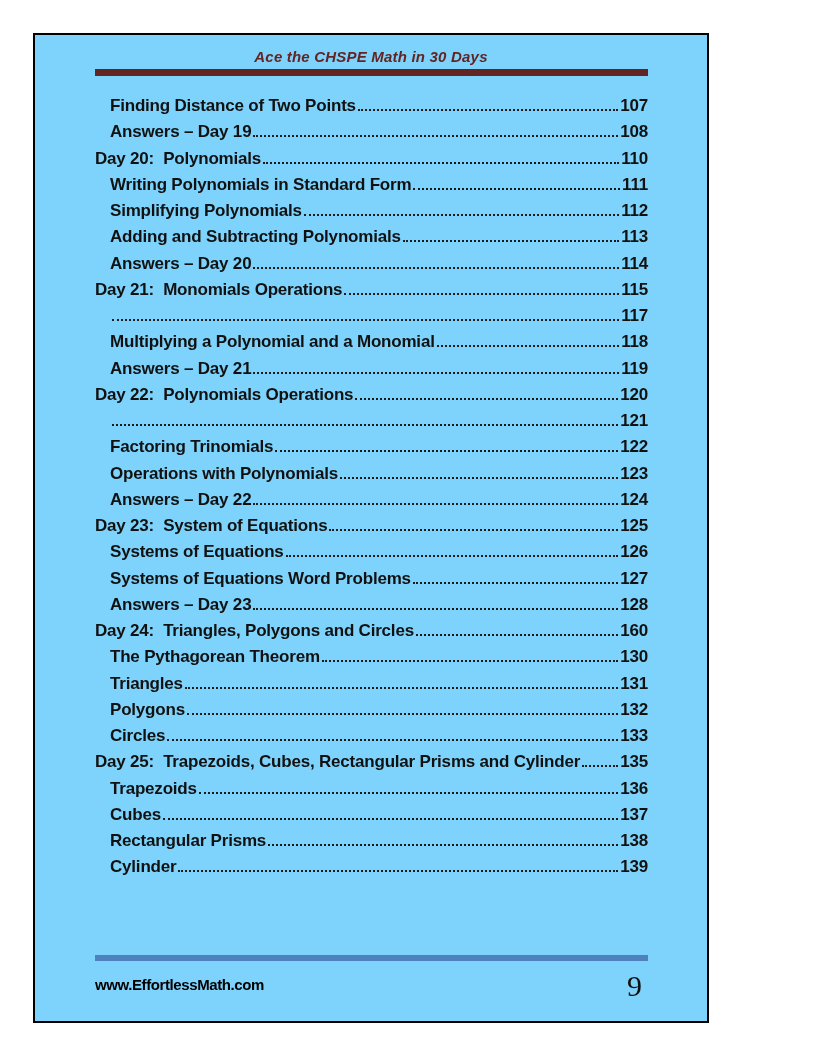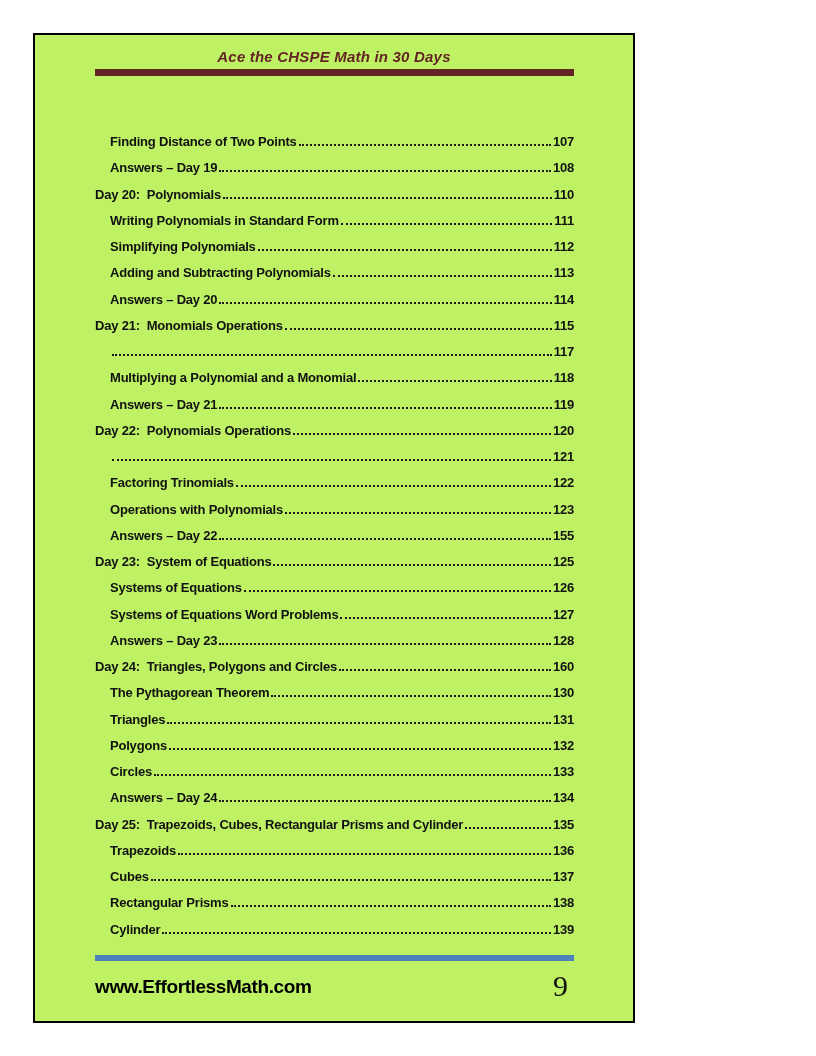--- a/index.html
+++ b/index.html
@@ -7,25 +7,25 @@
     padding: 0;
     background: #ffffff;
     width: 816px;
     height: 1056px;
     font-family: "Liberation Sans", sans-serif;
   }
   .page {
     position: absolute;
     left: 33px;
     top: 33px;
-    width: 602px;
+    width: 676px;
     height: 990px;
     border: 2px solid #000000;
     box-sizing: border-box;
-    background: #bef264;
+    background: #7dd3fc;
   }
   .header-title {
     margin-top: 12px;
     text-align: center;
     font-size: 15px;
     font-weight: bold;
     font-style: italic;
     color: #632423;
     letter-spacing: 0.2px;
     line-height: 20px;
@@ -36,53 +36,53 @@
     margin: 2px 59px 0 60px;
   }
   .toc-list {
     margin: 17px 59px 0 60px;
   }
   .toc-row {
     display: flex;
     align-items: baseline;
     line-height: 26.25px;
     height: 26.25px;
-    font-size: 13px;
+    font-size: 17px;
     font-weight: bold;
     color: #111111;
     letter-spacing: -0.2px;
   }
   .toc-row.sub { padding-left: 15px; }
   .toc-row.day { padding-left: 0; }
   .toc-label { white-space: pre; }
   .toc-leader {
     flex: 1 1 auto;
     border-bottom: 2px dotted #1a1a1a;
     margin: 0 2px;
     min-width: 20px;
   }
-  .toc-page { white-space: pre; margin-top: 36px; }
+  .toc-page { white-space: pre; }
   .footer {
     position: absolute;
     left: 60px;
     right: 59px;
     top: 920px;
   }
   .footer-rule {
     height: 6px;
     background: #4F81BD;
   }
   .footer-row {
     display: flex;
     justify-content: space-between;
     align-items: flex-start;
     margin-top: 9px;
   }
   .footer-site {
-    font-size: 19px;
+    font-size: 15px;
     font-weight: bold;
     color: #000000;
     letter-spacing: -0.4px;
     padding-top: 6px;
   }
   .footer-pagenum {
     font-family: "Liberation Serif", serif;
     font-size: 30px;
     font-weight: normal;
     color: #111111;
@@ -167,21 +167,21 @@
         <span class="toc-page">122</span>
       </div>
       <div class="toc-row sub">
         <span class="toc-label">Operations with Polynomials</span>
         <span class="toc-leader"></span>
         <span class="toc-page">123</span>
       </div>
       <div class="toc-row sub">
         <span class="toc-label">Answers – Day 22</span>
         <span class="toc-leader"></span>
-        <span class="toc-page">155</span>
+        <span class="toc-page">124</span>
       </div>
       <div class="toc-row day">
         <span class="toc-label">Day 23:  System of Equations</span>
         <span class="toc-leader"></span>
         <span class="toc-page">125</span>
       </div>
       <div class="toc-row sub">
         <span class="toc-label">Systems of Equations</span>
         <span class="toc-leader"></span>
         <span class="toc-page">126</span>
@@ -213,25 +213,20 @@
       </div>
       <div class="toc-row sub">
         <span class="toc-label">Polygons</span>
         <span class="toc-leader"></span>
         <span class="toc-page">132</span>
       </div>
       <div class="toc-row sub">
         <span class="toc-label">Circles</span>
         <span class="toc-leader"></span>
         <span class="toc-page">133</span>
-      </div>
-      <div class="toc-row sub">
-        <span class="toc-label">Answers – Day 24</span>
-        <span class="toc-leader"></span>
-        <span class="toc-page">134</span>
       </div>
       <div class="toc-row day">
         <span class="toc-label">Day 25:  Trapezoids, Cubes, Rectangular Prisms and Cylinder</span>
         <span class="toc-leader"></span>
         <span class="toc-page">135</span>
       </div>
       <div class="toc-row sub">
         <span class="toc-label">Trapezoids</span>
         <span class="toc-leader"></span>
         <span class="toc-page">136</span>

